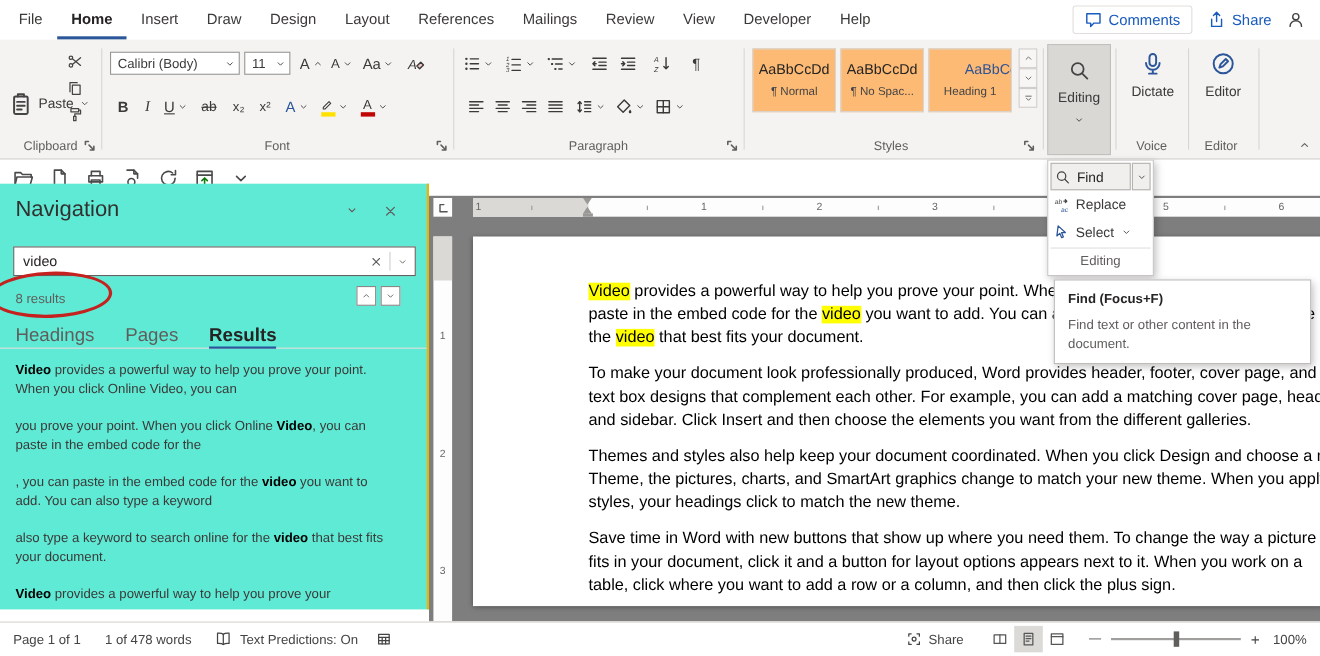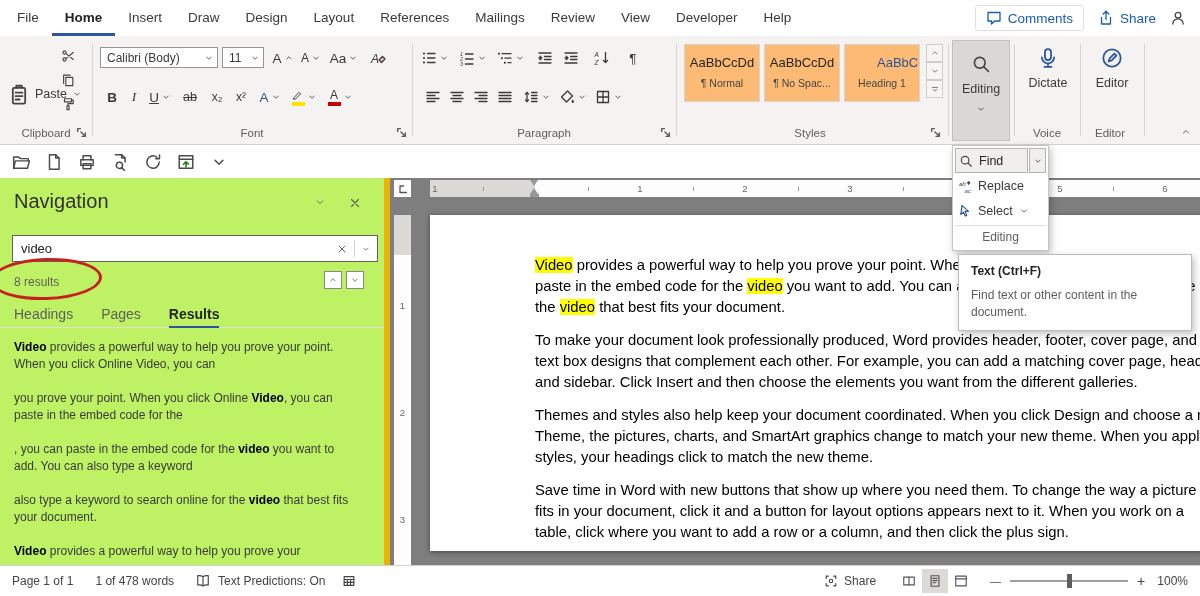--- a/index.html
+++ b/index.html
@@ -43,30 +43,30 @@
   .scard .sname{display:block;font-size:10.5px;color:#444;margin-top:7px;white-space:nowrap;overflow:hidden}
   .scell{position:absolute;width:17px;height:18px;border:1px solid #d0cecb;background:#f7f6f5;display:flex;align-items:center;justify-content:center;color:#605e5c}
   .editingbtn{position:absolute;left:952px;top:4px;width:58px;height:101px;background:#dad8d5;border:1px solid #c3c1be;display:flex;flex-direction:column;align-items:center;gap:8px;padding-top:13px;font-size:12.5px;color:#3b3a39}
   .bigbtn{position:absolute;display:flex;flex-direction:column;align-items:center;gap:7px;padding-top:3px;font-size:12.5px;color:#3b3a39}
 
   
   .toolbar2{position:absolute;left:0;top:146px;right:0;height:32px;background:#fff;display:flex;align-items:center;gap:15px;padding-left:12px}
   .tb{width:18px;height:18px;color:#4a4a4a}
 
   
-  .navpane{position:absolute;left:0;top:178px;width:390px;height:387px;background:#bef264;border-right:6px solid #eab308;overflow:hidden}
+  .navpane{position:absolute;left:0;top:167px;width:390px;height:387px;background:#5eead4;border-right:2px solid #eab308;overflow:hidden}
   .nav-title{position:absolute;left:14px;top:12px;font-size:20px;color:#323130;font-weight:400}
   .nav-close,.nav-opts{position:absolute;top:18px;color:#605e5c}
   .nav-search{position:absolute;left:12px;top:57px;width:366px;height:27px;border:1px solid #616161;background:#fff;display:flex;align-items:center;padding:0 6px 0 8px}
   .nav-search input{border:none;outline:none;flex:1;font-size:13px;font-family:inherit;color:#252423;background:transparent}
   .ns-sep{width:1px;height:17px;background:#d0cecb;margin:0 6px}
   .nav-count{position:absolute;left:14px;top:97px;font-size:12px;color:#605e5c}
   .red-ellipse{position:absolute;left:-10px;top:80px;width:112px;height:42px;border:3px solid #c5221f;border-radius:50%;transform:rotate(-2deg);pointer-events:none}
   .nav-updown{position:absolute;top:93px;width:18px;height:18px;border:1px solid #8a8886;background:#fff;display:flex;align-items:center;justify-content:center;color:#605e5c}
-  .nav-tabs{position:absolute;left:0;top:122px;width:100%;height:28px;display:flex;gap:28px;padding-left:14px;border-bottom:1px solid #e1dfdd;font-size:14px;color:#605e5c}
+  .nav-tabs{position:absolute;left:0;top:122px;width:100%;height:28px;display:flex;gap:28px;padding-left:14px;border-bottom:1px solid #e1dfdd;font-size:17px;color:#605e5c}
   .ntab{padding-top:6px;height:28px;border-bottom:2px solid transparent;cursor:default}
   .ntab.active{font-weight:700;color:#252423;border-bottom-color:#2b579a}
   .nav-results{position:absolute;left:0;top:152px;right:0;bottom:0;overflow:hidden}
   .nres{height:51px;overflow:hidden;padding:9px 30px 0 14px;font-size:12px;line-height:17px;color:#3b3a39}
   .nres b{font-weight:700;color:#000}
 
   
   .canvas{position:absolute;left:390px;top:178px;width:810px;height:387px;background:#7e7e7e;overflow:hidden}
   .corner{position:absolute;left:4px;top:2px;width:17px;height:17px;background:#fdfdfd;display:flex;align-items:center;justify-content:center;color:#555}
   .hruler{position:absolute;left:40px;top:2px;right:0;height:17px;background:#fdfdfd}
@@ -758,21 +758,21 @@
       <i class="ic ic10 gray">
           <svg viewBox="0 0 16 16" fill="none" stroke="currentColor" stroke-width="1.3" stroke-linecap="round" stroke-linejoin="round">
             <path d="M4.5 6.5L8 10l3.5-3.5"></path>
           </svg>
         </i>
     </div>
     <div class="menu-footer">Editing</div>
   </div>
 
   <div class="ftip">
-    <div class="t">Text (Ctrl+F)</div>
+    <div class="t">Find (Focus+F)</div>
     <div class="b">Find text or other content in the document.</div>
   </div>
 
   <div class="statusbar">
     <span class="st" style="margin-left:12px">Page 1 of 1</span>
     <span class="st">1 of 478 words</span>
     <i class="ic st ic14">
         <svg viewBox="0 0 16 16" fill="none" stroke="currentColor" stroke-width="1.3" stroke-linecap="round" stroke-linejoin="round">
           <path d="M8 3C6.6 1.9 4.6 1.7 2 1.9v10.6c2.6-.2 4.6 0 6 1.1 1.4-1.1 3.4-1.3 6-1.1V1.9C11.4 1.7 9.4 1.9 8 3z"></path>
           <path d="M8 3v10.6"></path>

